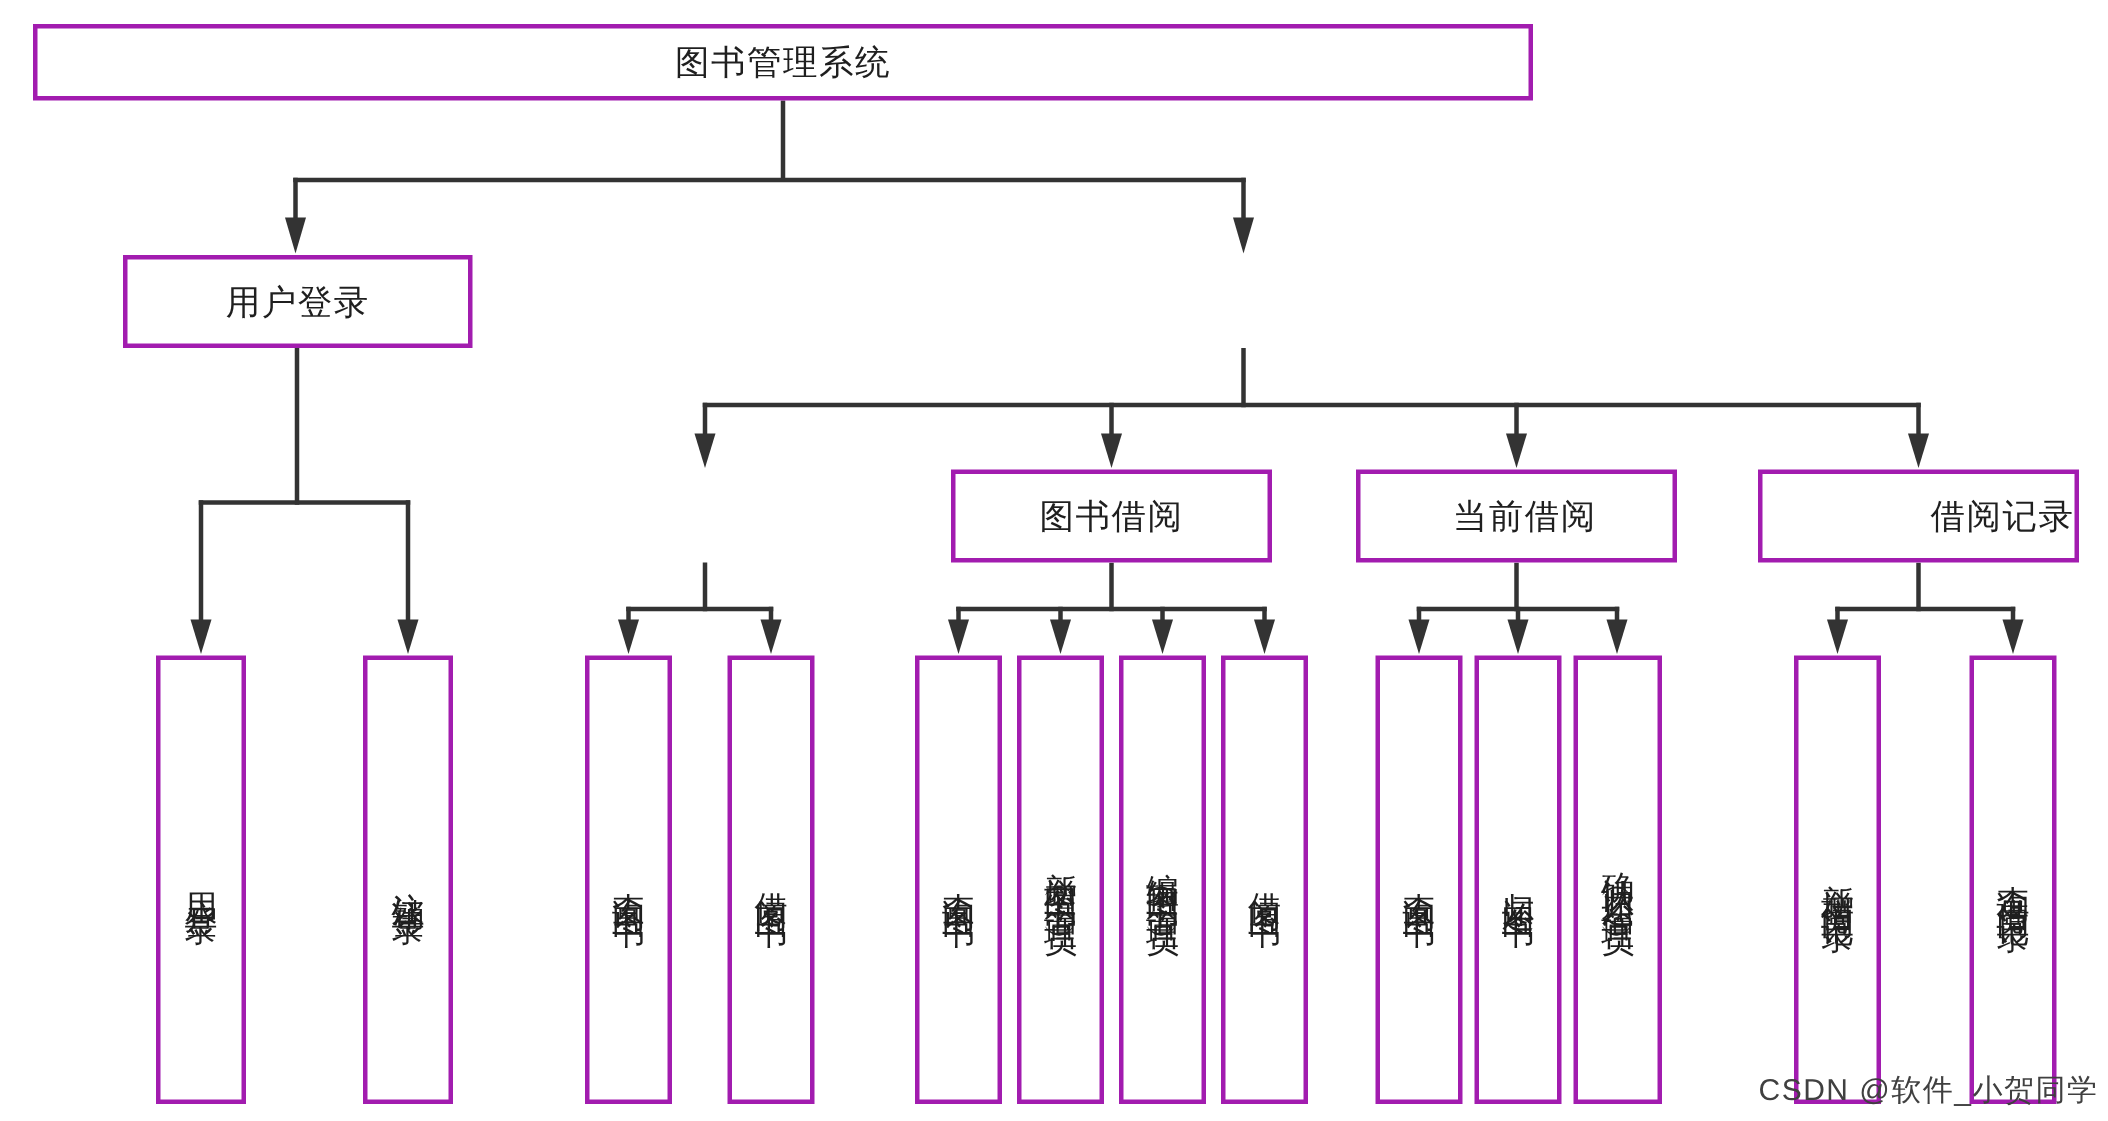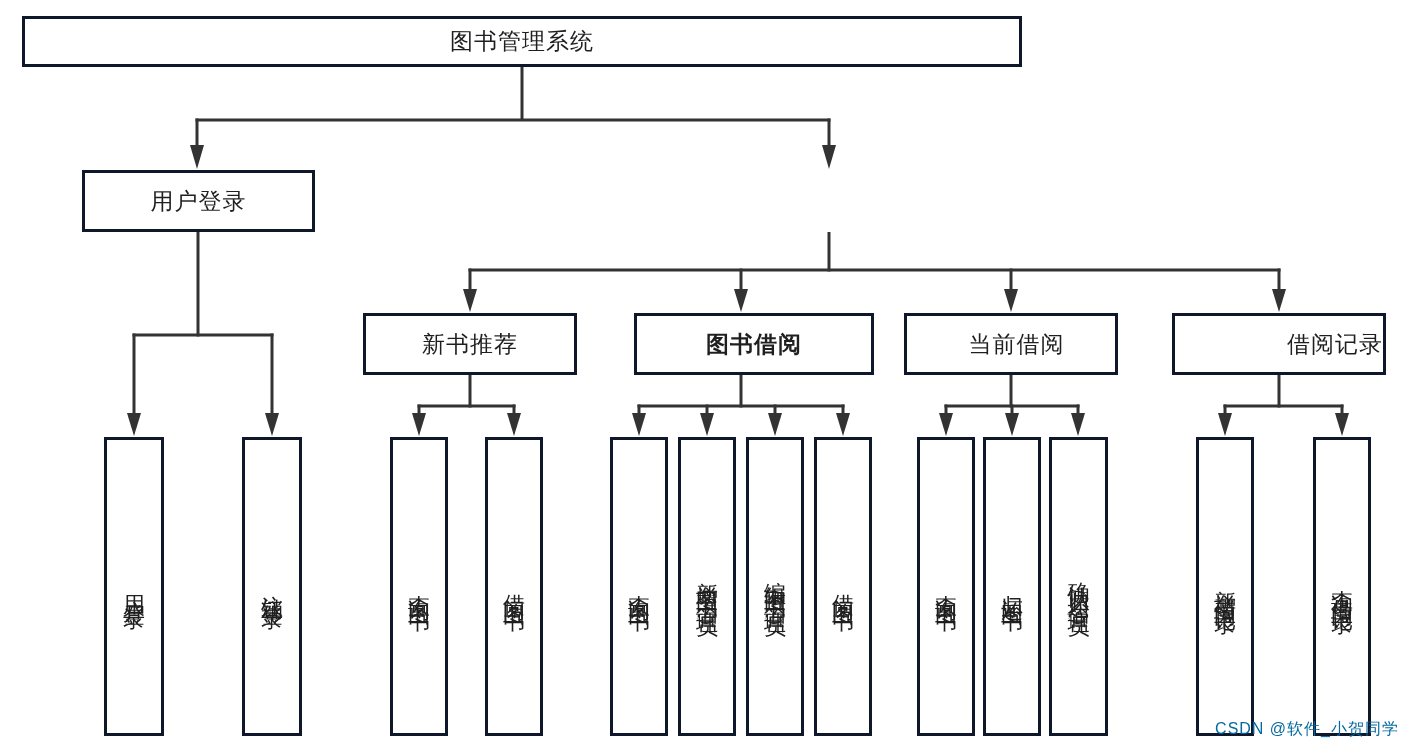--- a/index.html
+++ b/index.html
@@ -19,21 +19,21 @@
     position: absolute;
     left: 0;
     top: 0;
     width: 1405px;
     height: 747px;
     pointer-events: none;
   }
   .box {
     position: absolute;
     box-sizing: border-box;
-    border: 3px solid #0f172a;
+    border: 3px solid #a21caf;
     background: #ffffff;
     display: flex;
     align-items: center;
     justify-content: center;
     color: #1f1f1f;
   }
   .hbox span {
     font-size: 23px;
     letter-spacing: 1px;
     white-space: nowrap;
@@ -48,22 +48,22 @@
     text-orientation: mixed;
     font-size: 22px;
     letter-spacing: 5px;
     line-height: 1;
     color: #1f1f1f;
   }
   #watermark {
     position: absolute;
     right: 6px;
     bottom: 7px;
-    font-size: 16px;
-    color: #0369a1;
+    font-size: 20px;
+    color: #404040;
     letter-spacing: 1px;
     white-space: nowrap;
     margin-left: 45px;
   }
 </style>
 </head>
 <body>
 
 <div id="canvas">
 
@@ -134,24 +134,21 @@
   </svg>
 
   <div class="box hbox" style="left:22px; top:16px; width:1000px; height:51px;">
     <span>图书管理系统</span>
   </div>
 
   <div class="box hbox" style="left:82px; top:170px; width:233px; height:62px;">
     <span>用户登录</span>
   </div>
 
-  <div class="box hbox" style="left:363px; top:313px; width:214px; height:62px;">
-    <span>新书推荐</span>
-  </div>
-  <div class="box hbox" style="left:634px; top:313px; width:240px; height:62px;font-weight:bold;">
+  <div class="box hbox" style="left:634px; top:313px; width:214px; height:62px;">
     <span>图书借阅</span>
   </div>
   <div class="box hbox" style="left:904px; top:313px; width:214px; height:62px;padding-left:11px;">
     <span>当前借阅</span>
   </div>
   <div class="box hbox" style="left:1172px; top:313px; width:214px; height:62px;justify-content:flex-end;">
     <span>借阅记录</span>
   </div>
 
   <div class="box leaf" style="left:104px; width:60px;">

